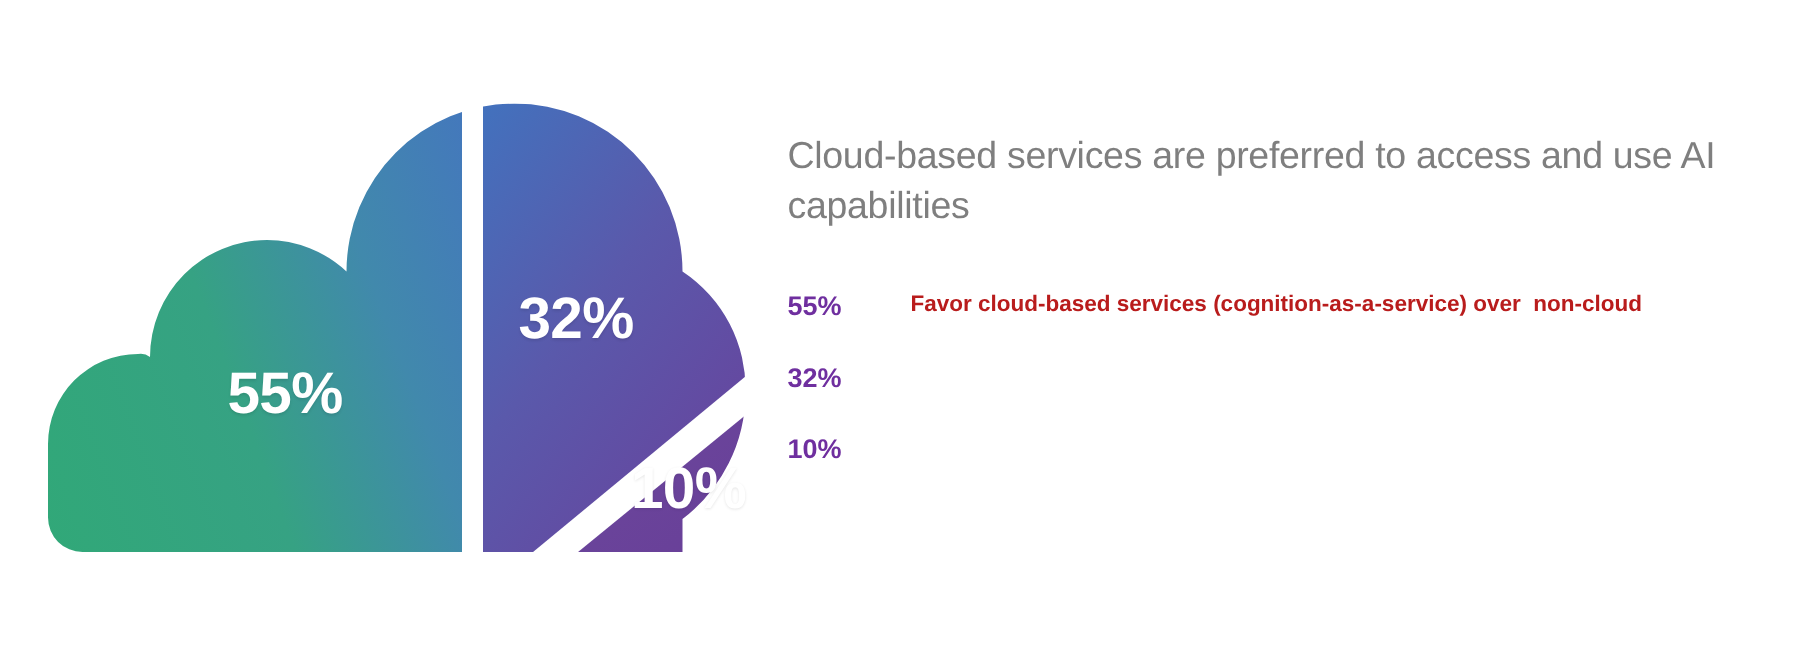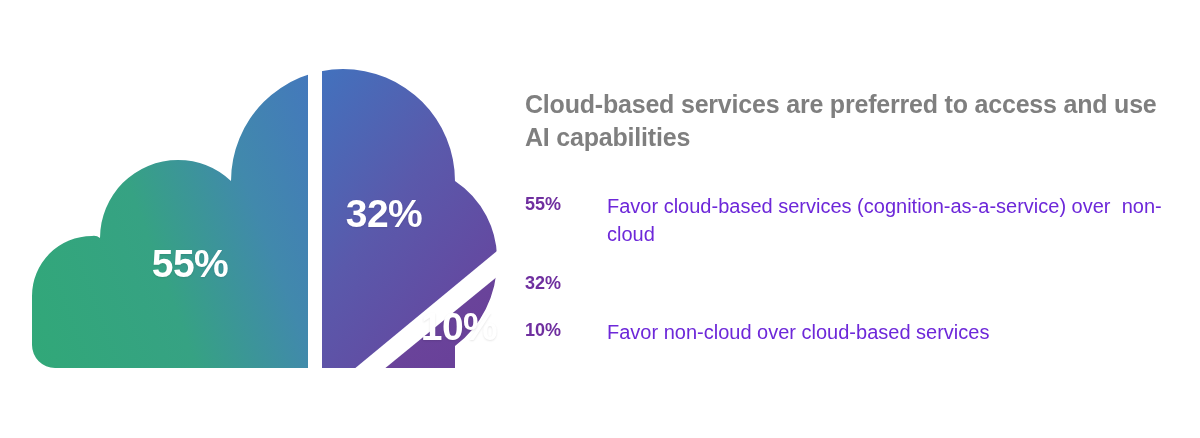--- a/index.html
+++ b/index.html
@@ -62,21 +62,21 @@
     height: 438px;
   }
 
   #chart-title {
     position: absolute;
     left: 0px;
     top: 88px;
     width: 640px;
     color: #7f7f7f;
     font-size: 25px;
-    font-weight: bold;
+    font-weight: normal;
     line-height: 1.32;
     letter-spacing: -0.2px;
   }
 
   #legend {
     position: absolute;
     left: 0px;
     top: 192px;
     width: 648px;
   }
@@ -89,23 +89,23 @@
   .legend-pct {
     flex: 0 0 82px;
     color: #6f2f9f;
     font-size: 18px;
     font-weight: bold;
     line-height: 1.42;
     white-space: nowrap;
   }
   .legend-label {
     flex: 1 1 auto;
-    color: #6d28d9;
-    font-size: 20px;
-    font-weight: normal;
+    color: #b91c1c;
+    font-size: 15px;
+    font-weight: bold;
     line-height: 1.42;
     white-space: pre-wrap;
   }
 </style>
 </head>
 <body>
 
 <div id="infographic">
 
   <div id="cloud-chart">
@@ -174,19 +174,18 @@
         <div class="legend-pct">55%</div>
         <div class="legend-label">Favor cloud-based services (cognition-as-a-service) over  non-cloud</div>
       </div>
 
       <div class="legend-item">
         <div class="legend-pct">32%</div>
       </div>
 
       <div class="legend-item">
         <div class="legend-pct">10%</div>
-        <div class="legend-label">Favor non-cloud over cloud-based services</div>
       </div>
 
     </div>
   </div>
 
 </div>
 
 </body></html>

